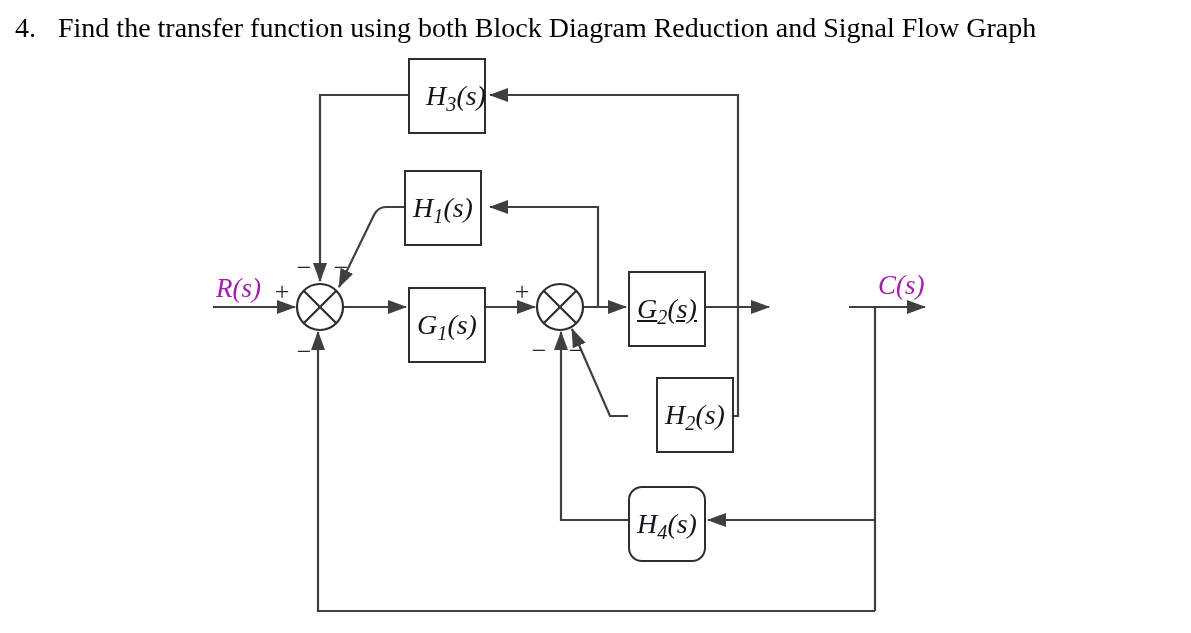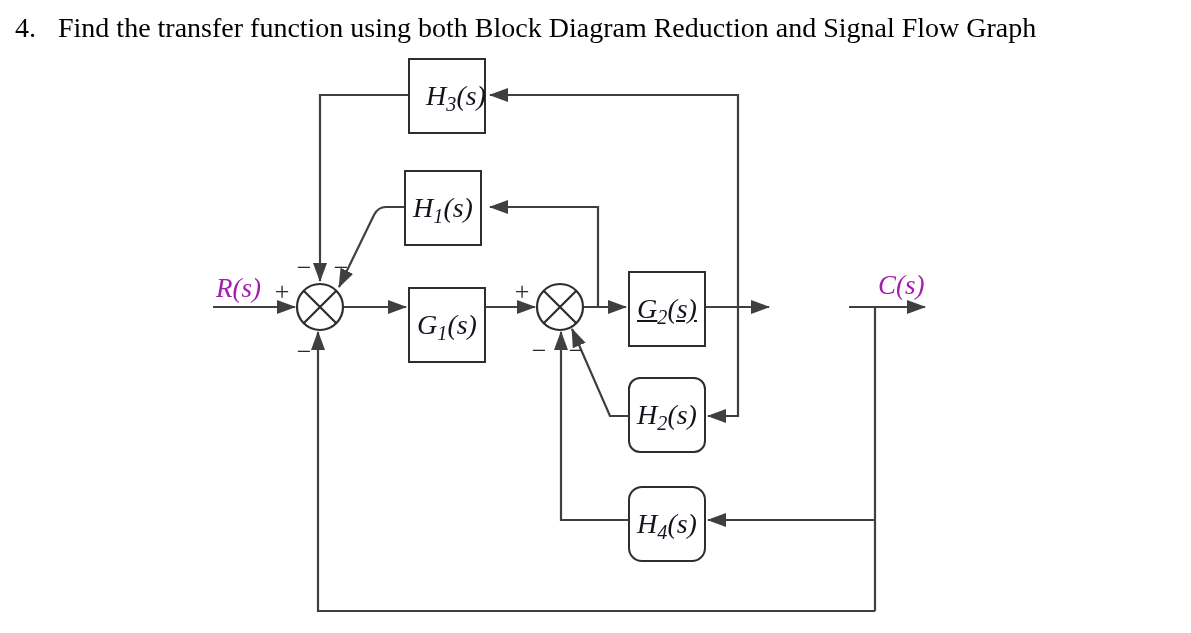--- a/index.html
+++ b/index.html
@@ -116,21 +116,21 @@
     </div>
     <div class="block" style="left:404px; top:170px;">
       <span><span>H</span><sub>1</sub><span>(s)</span></span>
     </div>
     <div class="block" style="left:408px; top:287px;">
       <span><span>G</span><sub>1</sub><span>(s)</span></span>
     </div>
     <div class="block" style="left:628px; top:271px;text-decoration:underline;">
       <span><span>G</span><sub>2</sub><span>(s)</span></span>
     </div>
-    <div class="block" style="left:628px; top:377px;border-radius:12px;">
+    <div class="block" style="left:656px; top:377px;">
       <span><span>H</span><sub>2</sub><span>(s)</span></span>
     </div>
     <div class="block" style="left:628px; top:486px;border-radius:14px;">
       <span><span>H</span><sub>4</sub><span>(s)</span></span>
     </div>
 
     <div class="io-label" style="left:216px; top:273px;">
       <span>R</span><span>(s)</span>
     </div>
     <div class="io-label" style="left:878px; top:270px;">

